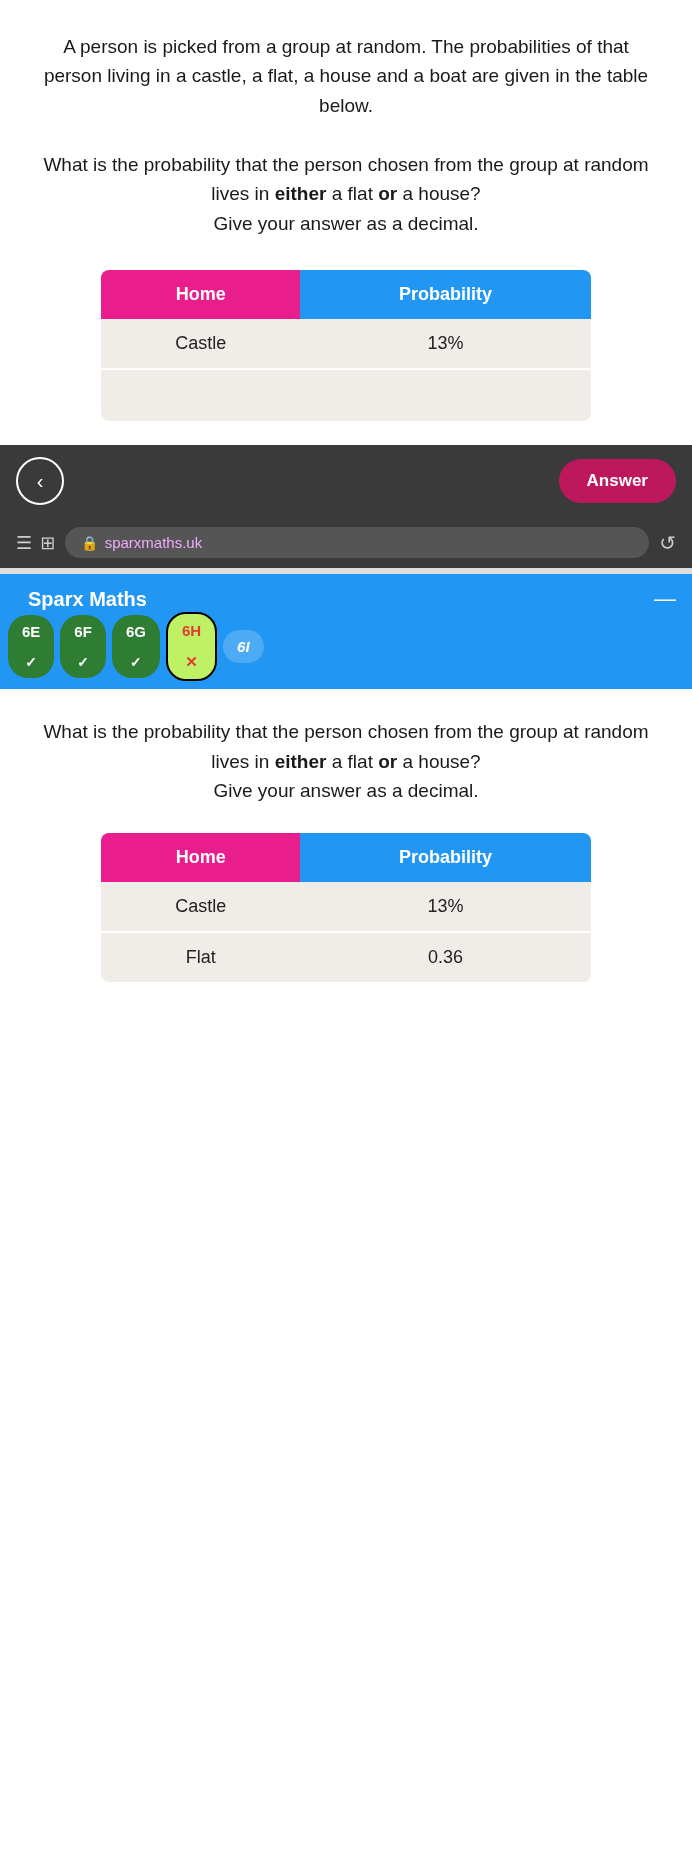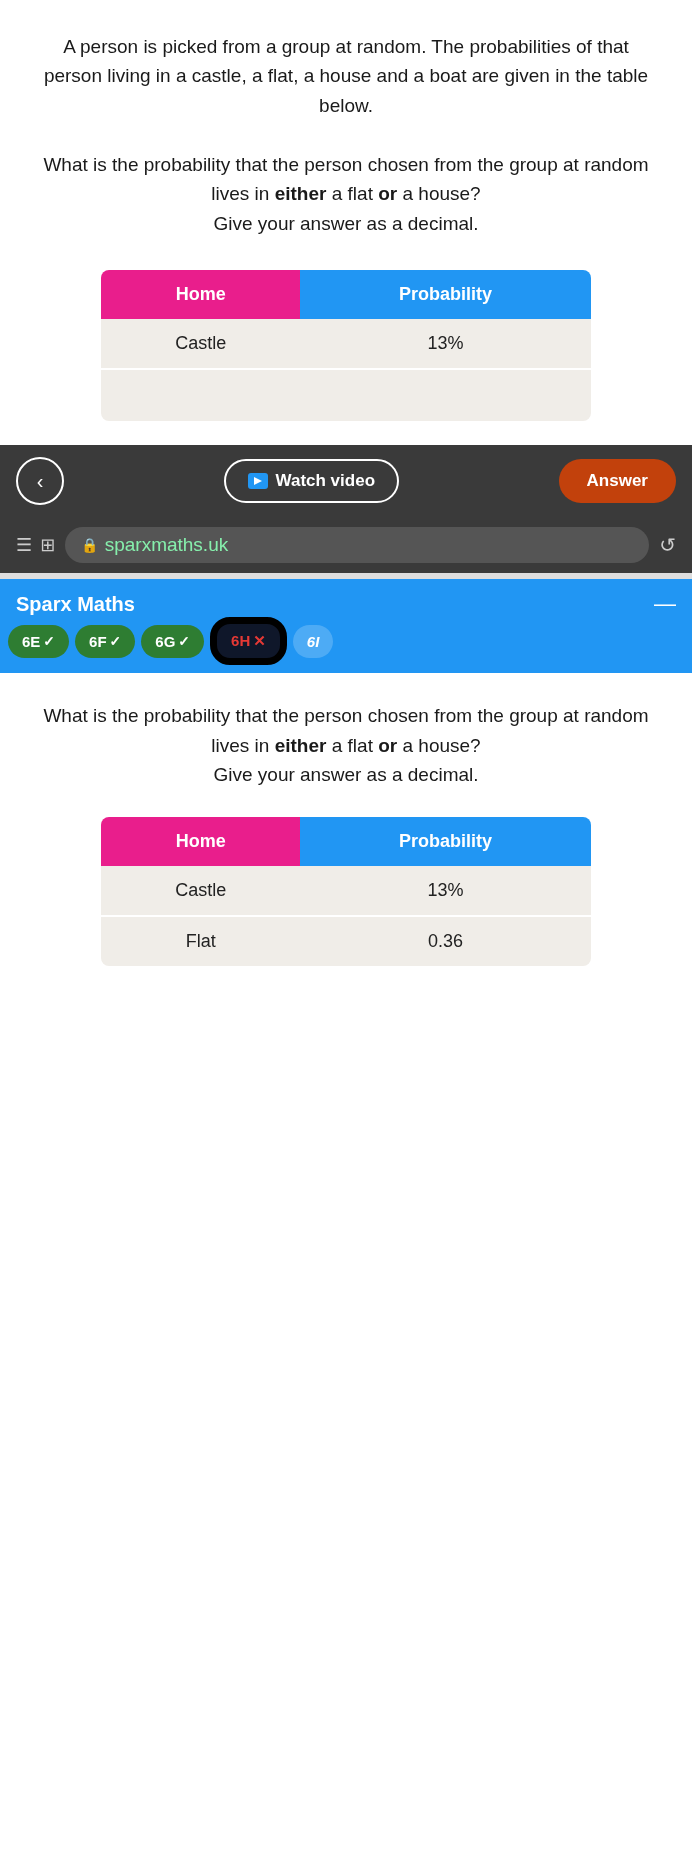--- a/index.html
+++ b/index.html
@@ -108,21 +108,21 @@
       height: 16px;
       background: #2196f3;
       border-radius: 3px;
       display: flex;
       align-items: center;
       justify-content: center;
       font-size: 10px;
     }
 
     .answer-btn {
-      background: #c2410c;
+      background: #be185d;
       border: none;
       border-radius: 30px;
       color: #fff;
       padding: 12px 28px;
       font-size: 17px;
       font-weight: 700;
       cursor: pointer;
       text-align: right;
     }
 
@@ -156,22 +156,22 @@
       align-items: center;
       gap: 6px;
     }
 
     .browser-address .lock-icon {
       color: #ccc;
       font-size: 14px;
     }
 
     .browser-address .url-text {
-      color: #86efac;
-      font-size: 19px;
+      color: #f0abfc;
+      font-size: 15px;
     }
 
     .browser-refresh {
       color: #ccc;
       font-size: 20px;
       cursor: pointer;
     }
 
     
     .section-2 {
@@ -185,20 +185,21 @@
       padding: 12px 16px 0 16px;
       display: flex;
       align-items: center;
       justify-content: space-between;
     }
 
     .sparx-logo-area {
       display: flex;
       align-items: flex-start;
       gap: 8px;
+      margin-left: 12px;
     }
 
     .sparx-logo-text {
       color: #fff;
       font-size: 20px;
       font-weight: 700;
     }
 
     .sparx-header-right {
       display: flex;
@@ -220,33 +221,35 @@
       gap: 6px;
       overflow-x: auto;
     }
 
     .tab-item {
       padding: 8px 14px;
       border-radius: 20px;
       font-size: 15px;
       font-weight: 600;
       display: flex;
-      gap: 3px;
+      align-items: center;
+      gap: 14px;
       cursor: pointer;
+      flex-direction: column;
     }
 
     .tab-completed {
       background: #2e7d32;
       color: #fff;
     }
 
     .tab-active-wrong {
-      background: #0f172a;
+      background: #bef264;
       color: #e53935;
-      border: 7px solid #000000;
+      border: 2px solid #000000;
     }
 
     .tab-active-wrong .tab-label {
       color: #e53935;
     }
 
     .tab-active-wrong .tab-x {
       color: #e53935;
     }
 
@@ -359,28 +362,20 @@
       </tr>
     </tbody>
   </table>
 </div>
 
 <div class="bottom-bar">
   <button class="back-btn">
     <span>‹</span>
   </button>
 
-  <button class="watch-video-btn">
-    <span class="video-icon">
-      <svg width="12" height="10" viewBox="0 0 12 10" fill="white">
-          <polygon points="2,1 10,5 2,9"></polygon>
-        </svg>
-    </span>
-    <span>Watch video</span>
-  </button>
 
   <button class="answer-btn">
     <span>Answer</span>
   </button>
 </div>
 
 <div class="browser-bar">
   <div class="browser-bar-icons">
     <span class="browser-icon">☰</span>
     <span class="browser-icon">⊞</span>

